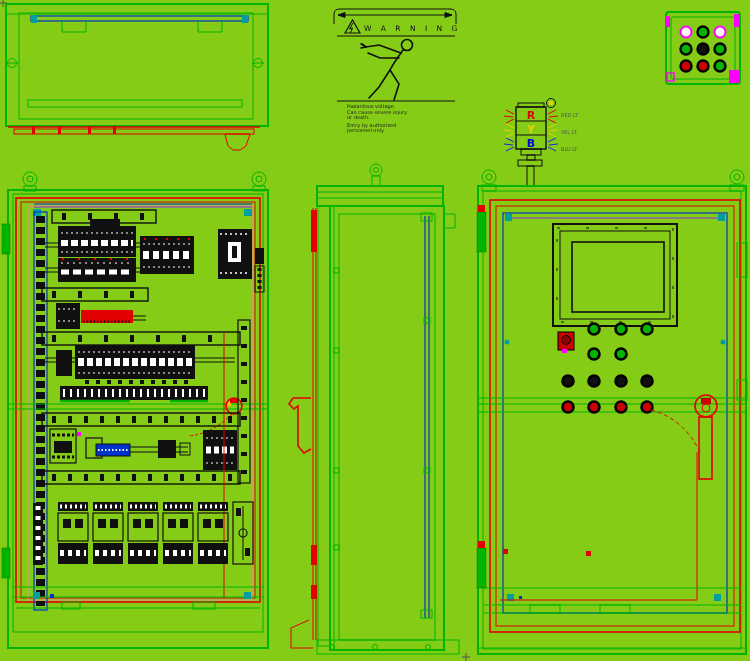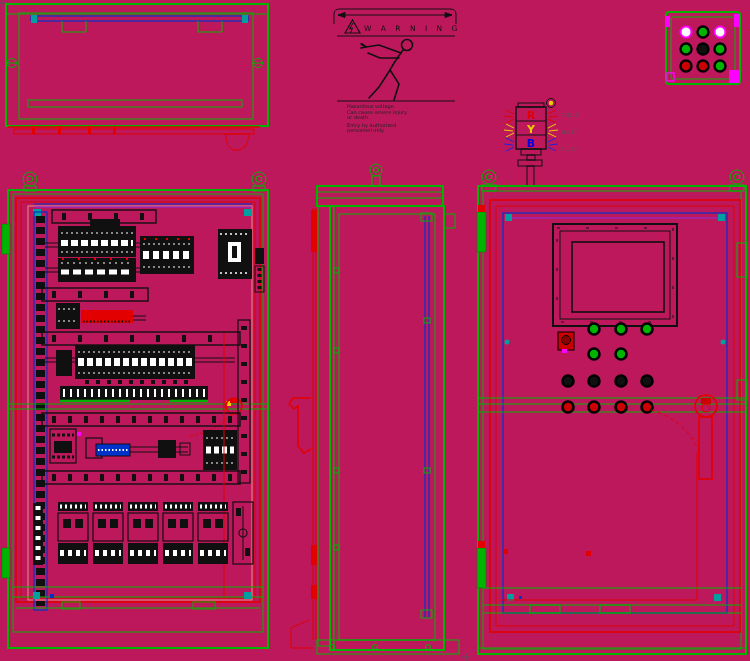--- a/index.html
+++ b/index.html
@@ -1,16 +1,16 @@
 <!DOCTYPE html>
 <html><head>
 <meta charset="utf-8">
 <style>
   html,body{margin:0;padding:0;background:#ffffff;}
-  .canvas{position:relative;width:750px;height:661px;background:#be185d;overflow:hidden;}
+  .canvas{position:relative;width:750px;height:661px;background:#84cc16;overflow:hidden;}
   svg{font-family:"DejaVu Sans", sans-serif;}
   svg{--green:#00b400;--red:#e20000;--blue:#0033cc;--magenta:#ff00ff;--teal:#00a0a0;
       --salmon:#f08a8a;--purple:#8a2be2;--yellow:#e8d000;--ink:#101010;}
   .g2{stroke:var(--green);stroke-width:2;fill:none}
   .g1{stroke:var(--green);stroke-width:1;fill:none}
   .gf{fill:var(--green);stroke:#007700;stroke-width:.5}
   .r2{stroke:var(--red);stroke-width:1.6;fill:none}
   .r1{stroke:var(--red);stroke-width:1;fill:none}
   .rf{fill:var(--red)}
   .b1{stroke:var(--blue);stroke-width:1.2;fill:none}

